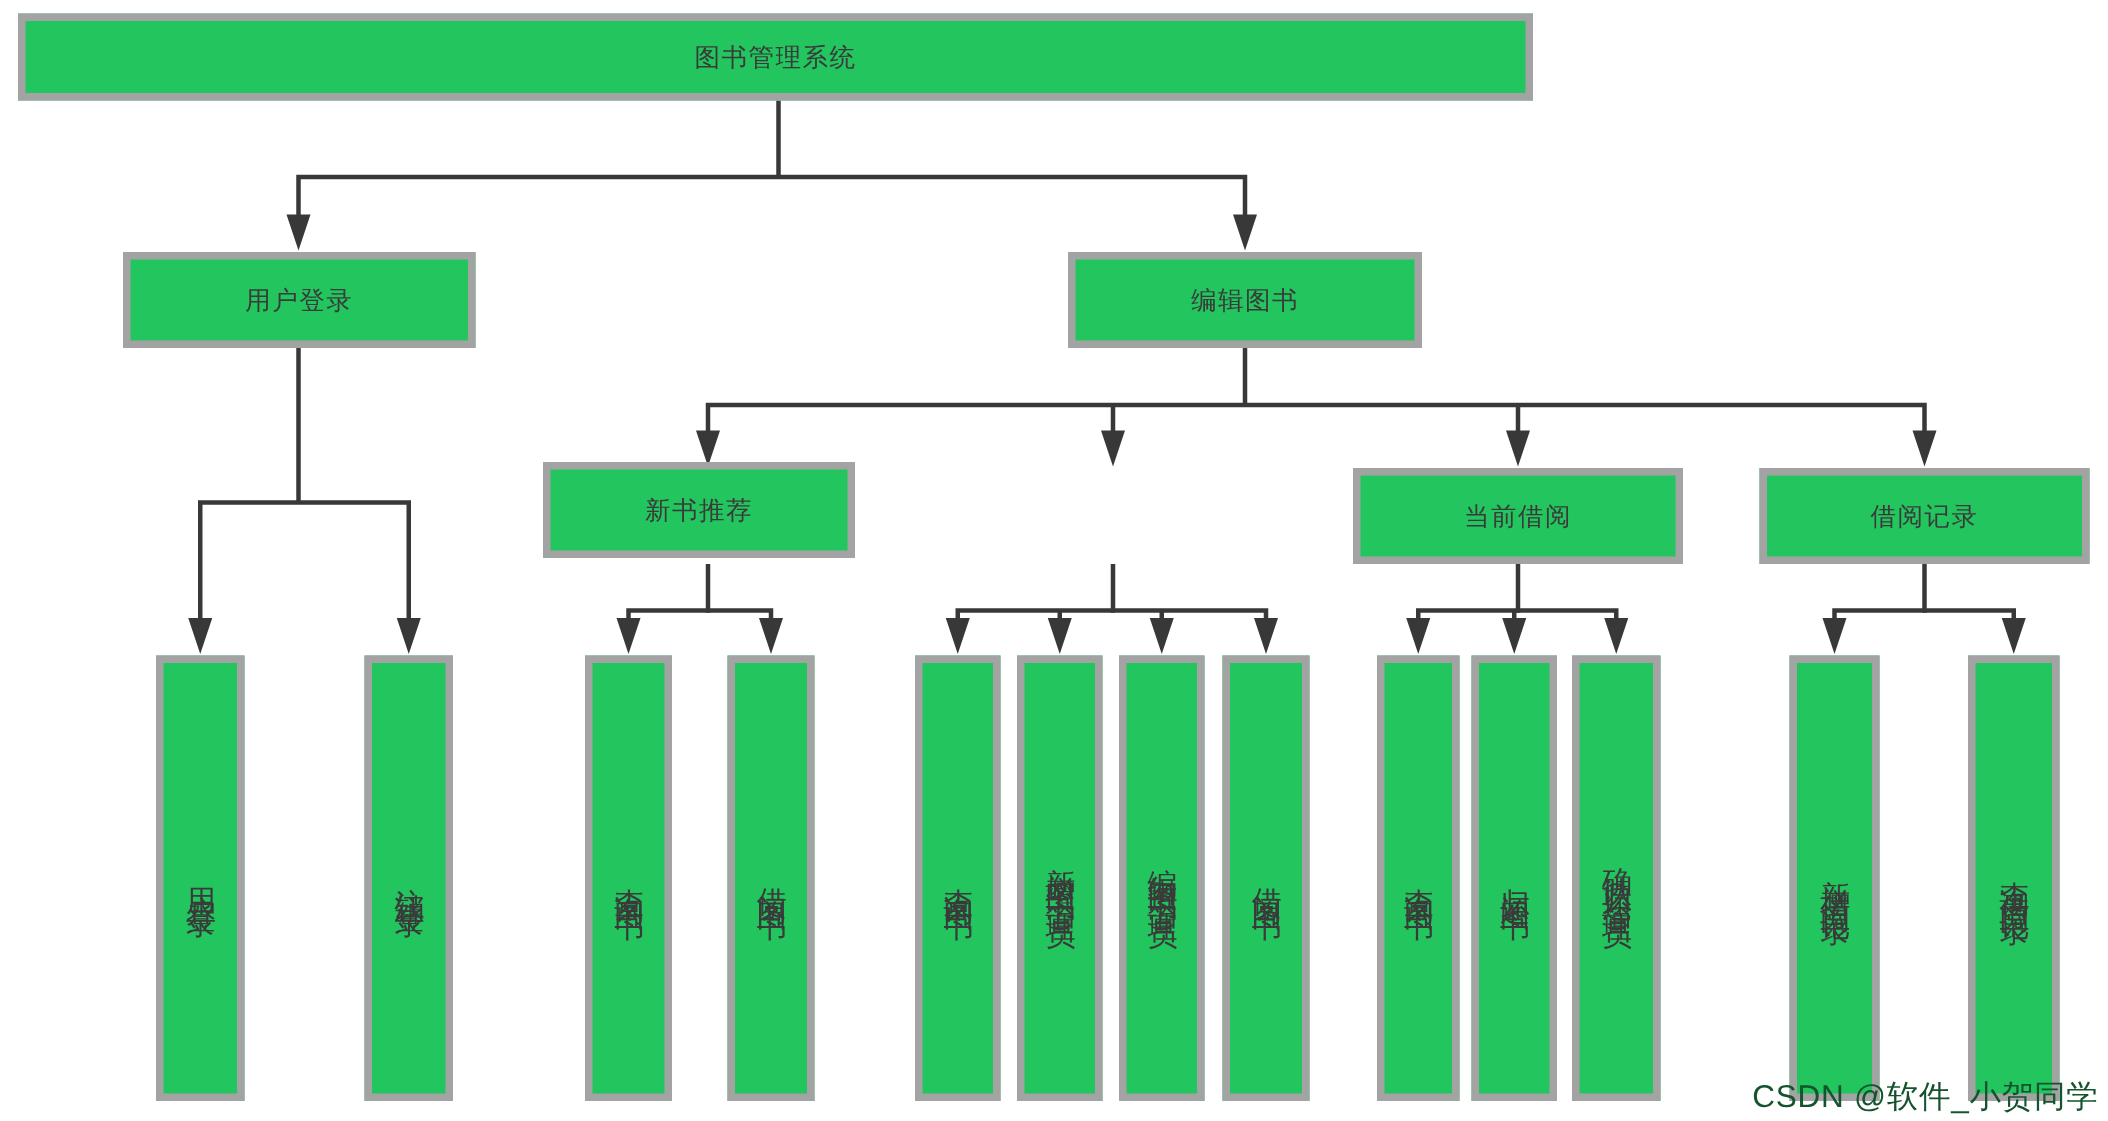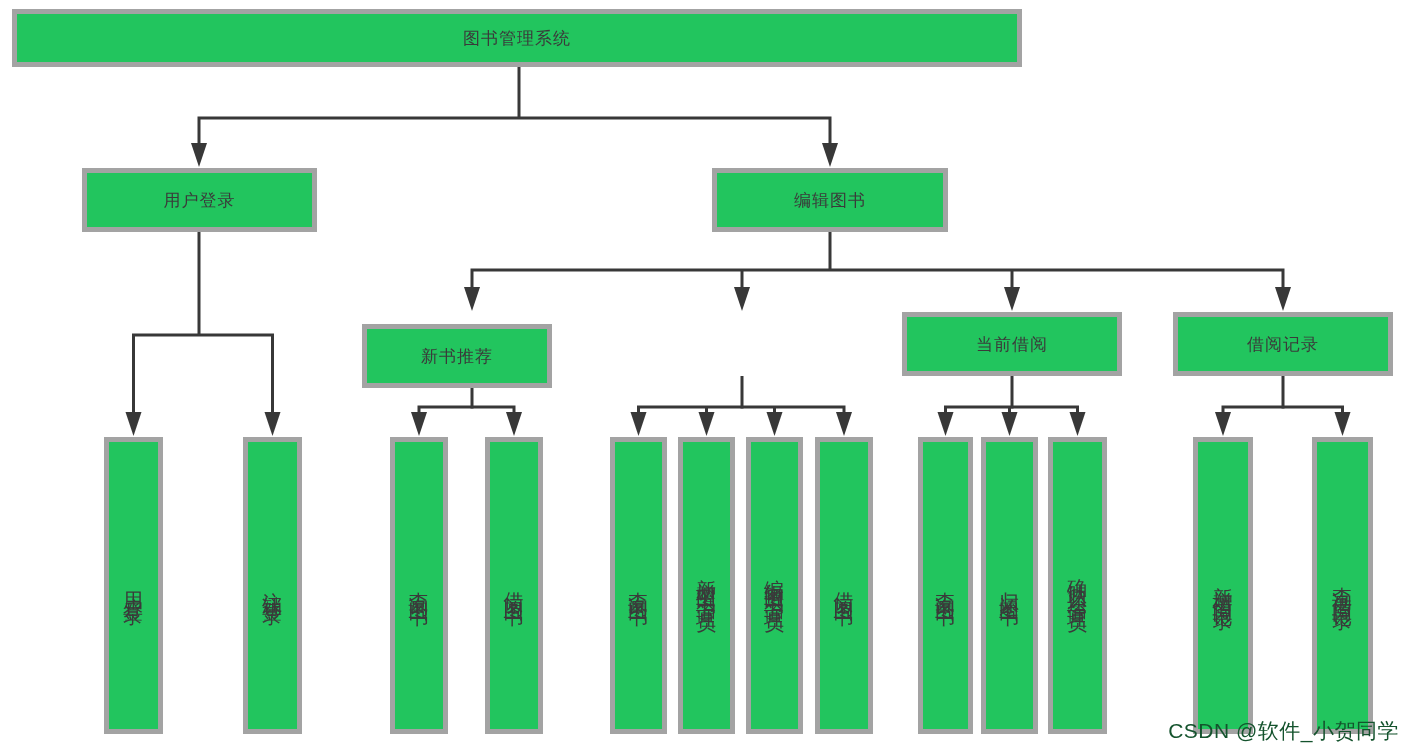--- a/index.html
+++ b/index.html
@@ -29,21 +29,21 @@
     writing-mode: vertical-rl;
     text-orientation: mixed;
     font-size: 20px;
     line-height: 1;
     letter-spacing: 5px;
   }
   
   .n-root      { left: 12px;   top: 9px;   width: 1010px; height: 58px; }
   .n-user      { left: 82px;   top: 168px; width: 235px;  height: 64px; }
   .n-mgmt      { left: 712px;  top: 168px; width: 236px;  height: 64px; }
-  .n-newbooks  { left: 362px;  top: 324px; width: 190px;  height: 64px; }
+  .n-newbooks  { left: 362px;  top: 308px; width: 208px;  height: 64px; }
   .n-borrowing { left: 632px;  top: 312px; width: 220px;  height: 64px; }
   .n-current   { left: 902px;  top: 312px; width: 220px;  height: 64px; }
   .n-records   { left: 1173px; top: 312px; width: 220px;  height: 64px; }
   .lf { top: 437px; height: 297px; }
   .l-1  { left: 104px;  width: 59px; }
   .l-2  { left: 243px;  width: 59px; }
   .l-3  { left: 390px;  width: 58px; }
   .l-4  { left: 485px;  width: 58px; }
   .l-5  { left: 610px;  width: 57px; }
   .l-6  { left: 678px;  width: 57px; }

